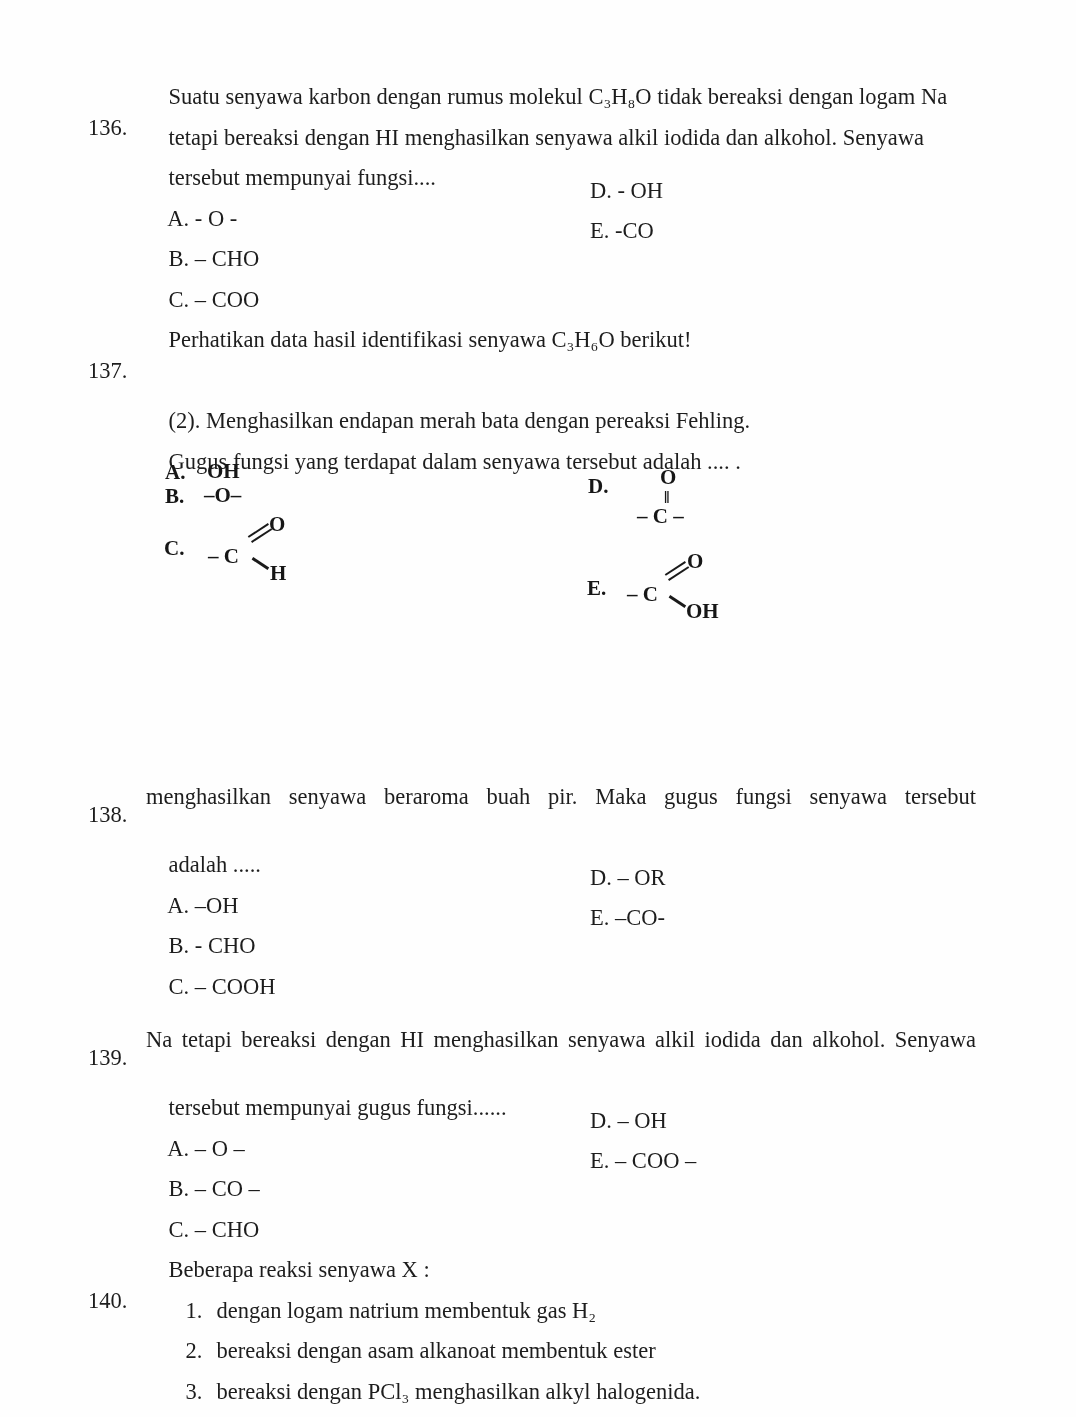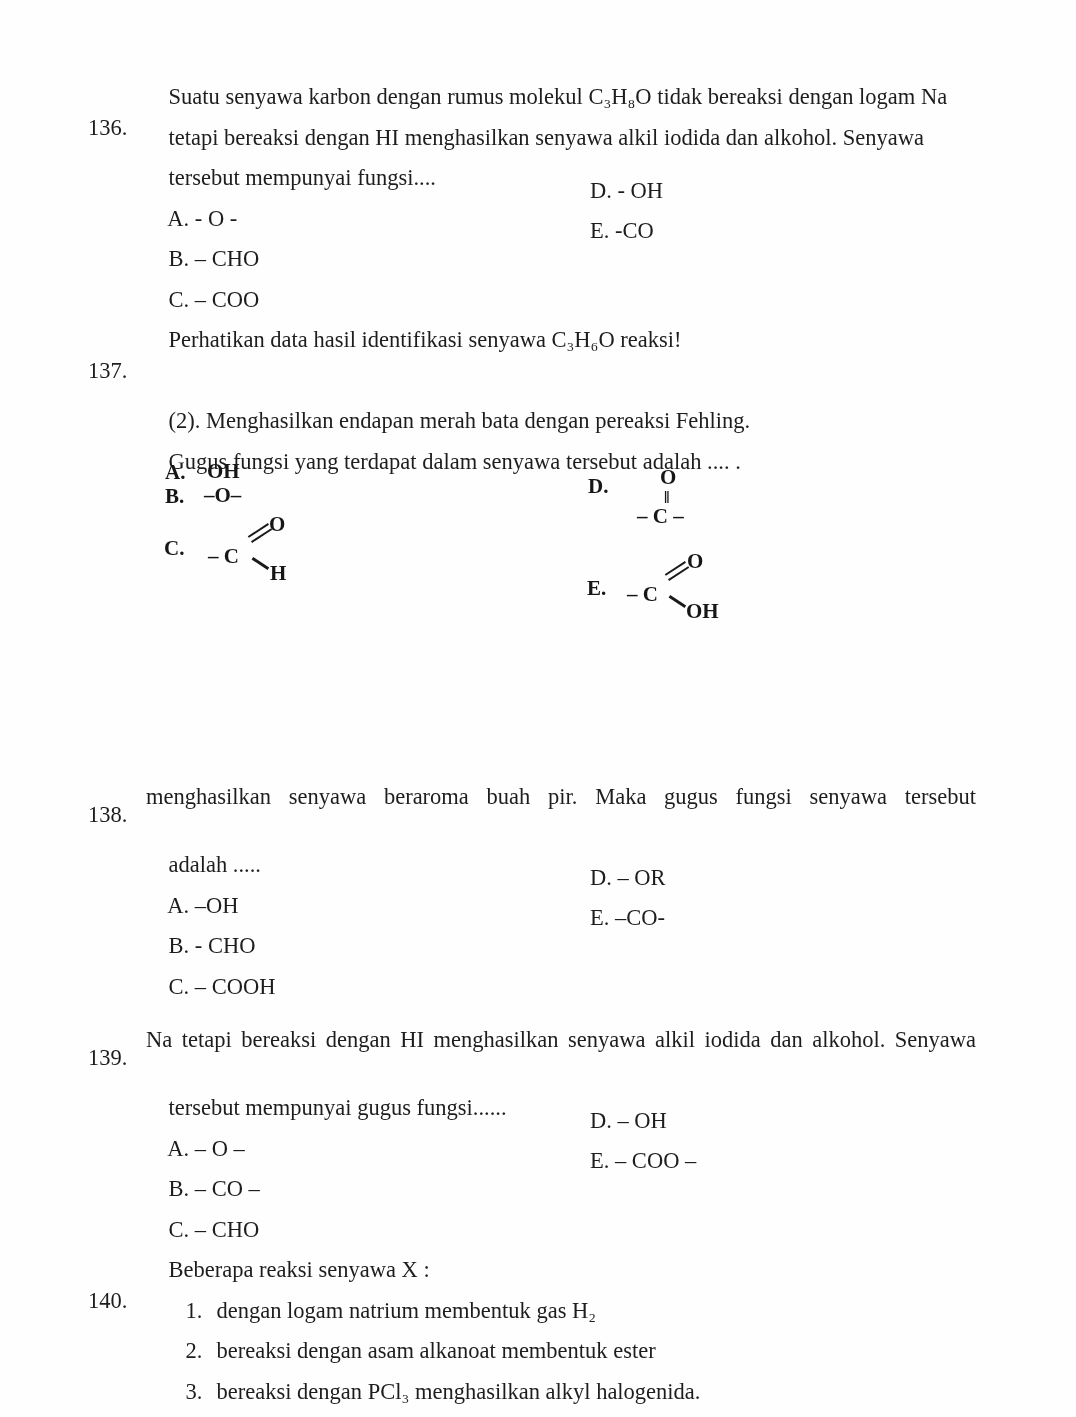--- a/index.html
+++ b/index.html
@@ -94,21 +94,21 @@
   </div>
   <div class="line" style="top:217px">
     <span>B. – CHO</span>
     <span class="opt-right">E. -CO</span>
   </div>
   <div class="line" style="top:257.5px">
     <span>C. – COO</span>
   </div>
 
   <div class="line" style="top:298px">
-    <span class="qnum">137.</span><span>Perhatikan data hasil identifikasi senyawa C₃H₆O reaksi!</span>
+    <span class="qnum">137.</span><span>Perhatikan data hasil identifikasi senyawa C₃H₆O berikut!</span>
   </div>
   <div class="line" style="top:379px">
     <span>(2). Menghasilkan endapan merah bata dengan pereaksi Fehling.</span>
   </div>
   <div class="line" style="top:419.5px">
     <span>Gugus fungsi yang terdapat dalam senyawa tersebut adalah .... .</span>
   </div>
 
   <div class="structures">
 

